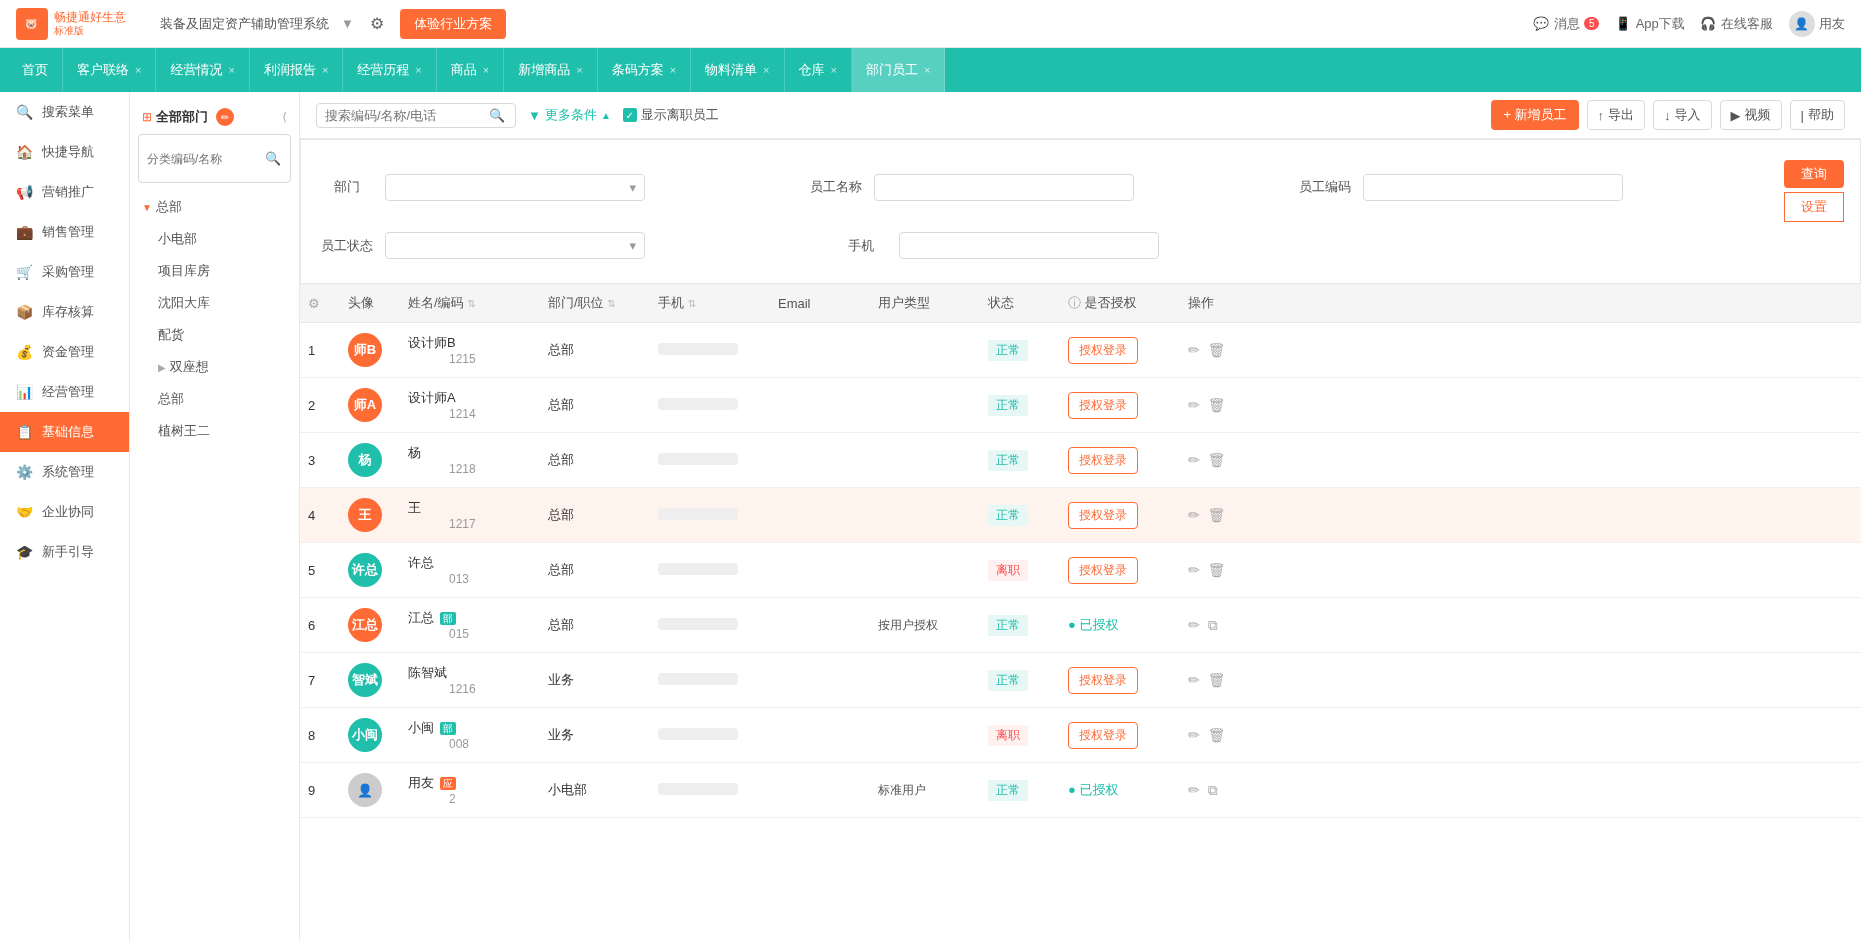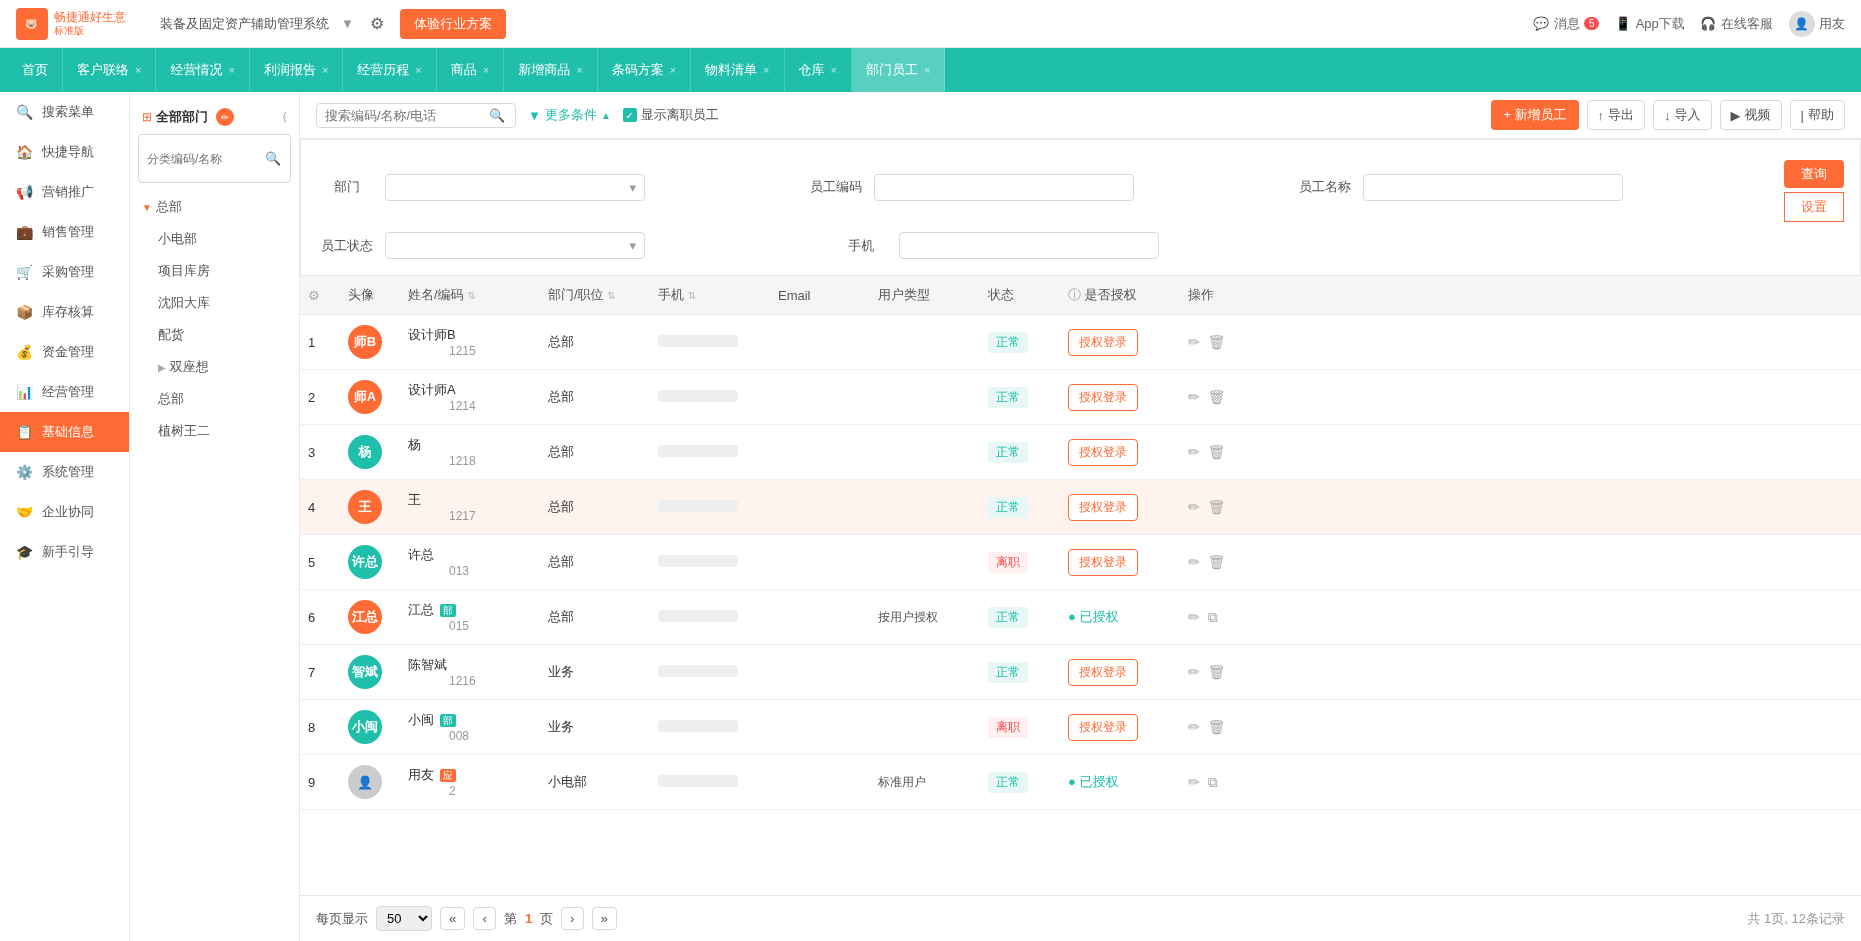--- a/index.html
+++ b/index.html
@@ -60,21 +60,21 @@
     .filter-btn { color: #1fbfac; cursor: pointer; font-size: 13px; display: flex; align-items: center; gap: 4px; }
     .show-resigned { display: flex; align-items: center; gap: 4px; cursor: pointer; color: #555; font-size: 13px; }
     .checkbox-checked { width: 14px; height: 14px; background: #1fbfac; border-radius: 2px; display: inline-flex; align-items: center; justify-content: center; color: white; font-size: 10px; }
     .right-actions { margin-left: auto; display: flex; align-items: center; gap: 8px; }
     .add-btn { background: #ff6b35; color: white; border: none; border-radius: 4px; padding: 6px 12px; font-size: 13px; cursor: pointer; display: flex; align-items: center; gap: 4px; }
     .action-btn { color: #555; border: 1px solid #d9d9d9; border-radius: 4px; padding: 5px 10px; font-size: 13px; cursor: pointer; background: white; display: flex; align-items: center; gap: 4px; }
 
     
     .filter-panel { background: #fff; border: 1px solid #e8e8e8; margin: 0; padding: 12px 16px; border-bottom: 1px solid #e8e8e8; }
     .filter-row { display: flex; align-items: center; gap: 16px; margin-bottom: 10px; }
-    .filter-row:last-child { margin-bottom: 4px; }
+    .filter-row:last-child { margin-bottom: 12px; }
     .filter-item { display: flex; align-items: center; gap: 8px; flex: 1; }
     .filter-label { color: #555; font-size: 13px; width: 60px; text-align: center; white-space: nowrap; }
     .filter-select { flex: 1; max-width: 260px; border: 1px solid #d9d9d9; border-radius: 4px; padding: 5px 8px; font-size: 13px; color: #999; display: flex; align-items: center; justify-content: space-between; cursor: pointer; background: white; }
     .filter-input { flex: 1; max-width: 260px; border: 1px solid #d9d9d9; border-radius: 4px; padding: 5px 8px; font-size: 13px; color: #333; background: white; }
     .filter-actions { display: flex; flex-direction: column; gap: 4px; margin-top: 8px; }
     .query-btn { background: #ff6b35; color: white; border: none; border-radius: 4px; padding: 5px 16px; font-size: 13px; cursor: pointer; }
     .reset-btn { background: white; color: #ff6b35; border: 1px solid #ff6b35; border-radius: 0; padding: 5px 16px; font-size: 13px; cursor: pointer; }
 
     
     .table-wrap { flex: 1; overflow-y: auto; padding: 0; background: #fff; }
@@ -281,25 +281,25 @@
     <div class="filter-panel">
       <div class="filter-row">
         <div class="filter-item">
           <span class="filter-label">部门</span>
           <div class="filter-select">
             <span style="color:#ccc;font-size:12px;"></span>
             <span>▾</span>
           </div>
         </div>
         <div class="filter-item">
-          <span class="filter-label">员工编码</span>
+          <span class="filter-label">员工名称</span>
           <input class="filter-input" type="text" style="">
         </div>
         <div class="filter-item">
-          <span class="filter-label">员工名称</span>
+          <span class="filter-label">员工编码</span>
           <input class="filter-input" type="text" style="">
         </div>
         <div class="filter-actions">
           <button class="query-btn">查询</button>
           <button class="reset-btn">设置</button>
         </div>
       </div>
       <div class="filter-row">
         <div class="filter-item">
           <span class="filter-label">员工状态</span>
@@ -549,31 +549,15 @@
                 <div class="op-icons">
                   <span class="op-icon">✏</span>
                   <span class="op-icon">⧉</span>
                 </div>
               </td>
           </tr>
         </tbody>
       </table>
     </div>
 
-    <div class="pagination">
-      <span class="page-size-label">每页显示</span>
-      <select class="page-size-select">
-        <option>50</option>
-        <option>20</option>
-        <option>100</option>
-      </select>
-      <button class="page-btn">«</button>
-      <button class="page-btn">‹</button>
-      <span>第</span>
-      <span class="page-current">1</span>
-      <span>页</span>
-      <button class="page-btn">›</button>
-      <button class="page-btn">»</button>
-      <span class="page-info">共 1页, 12条记录</span>
-    </div>
 
   </div>
 </div>
 
 </body></html>

